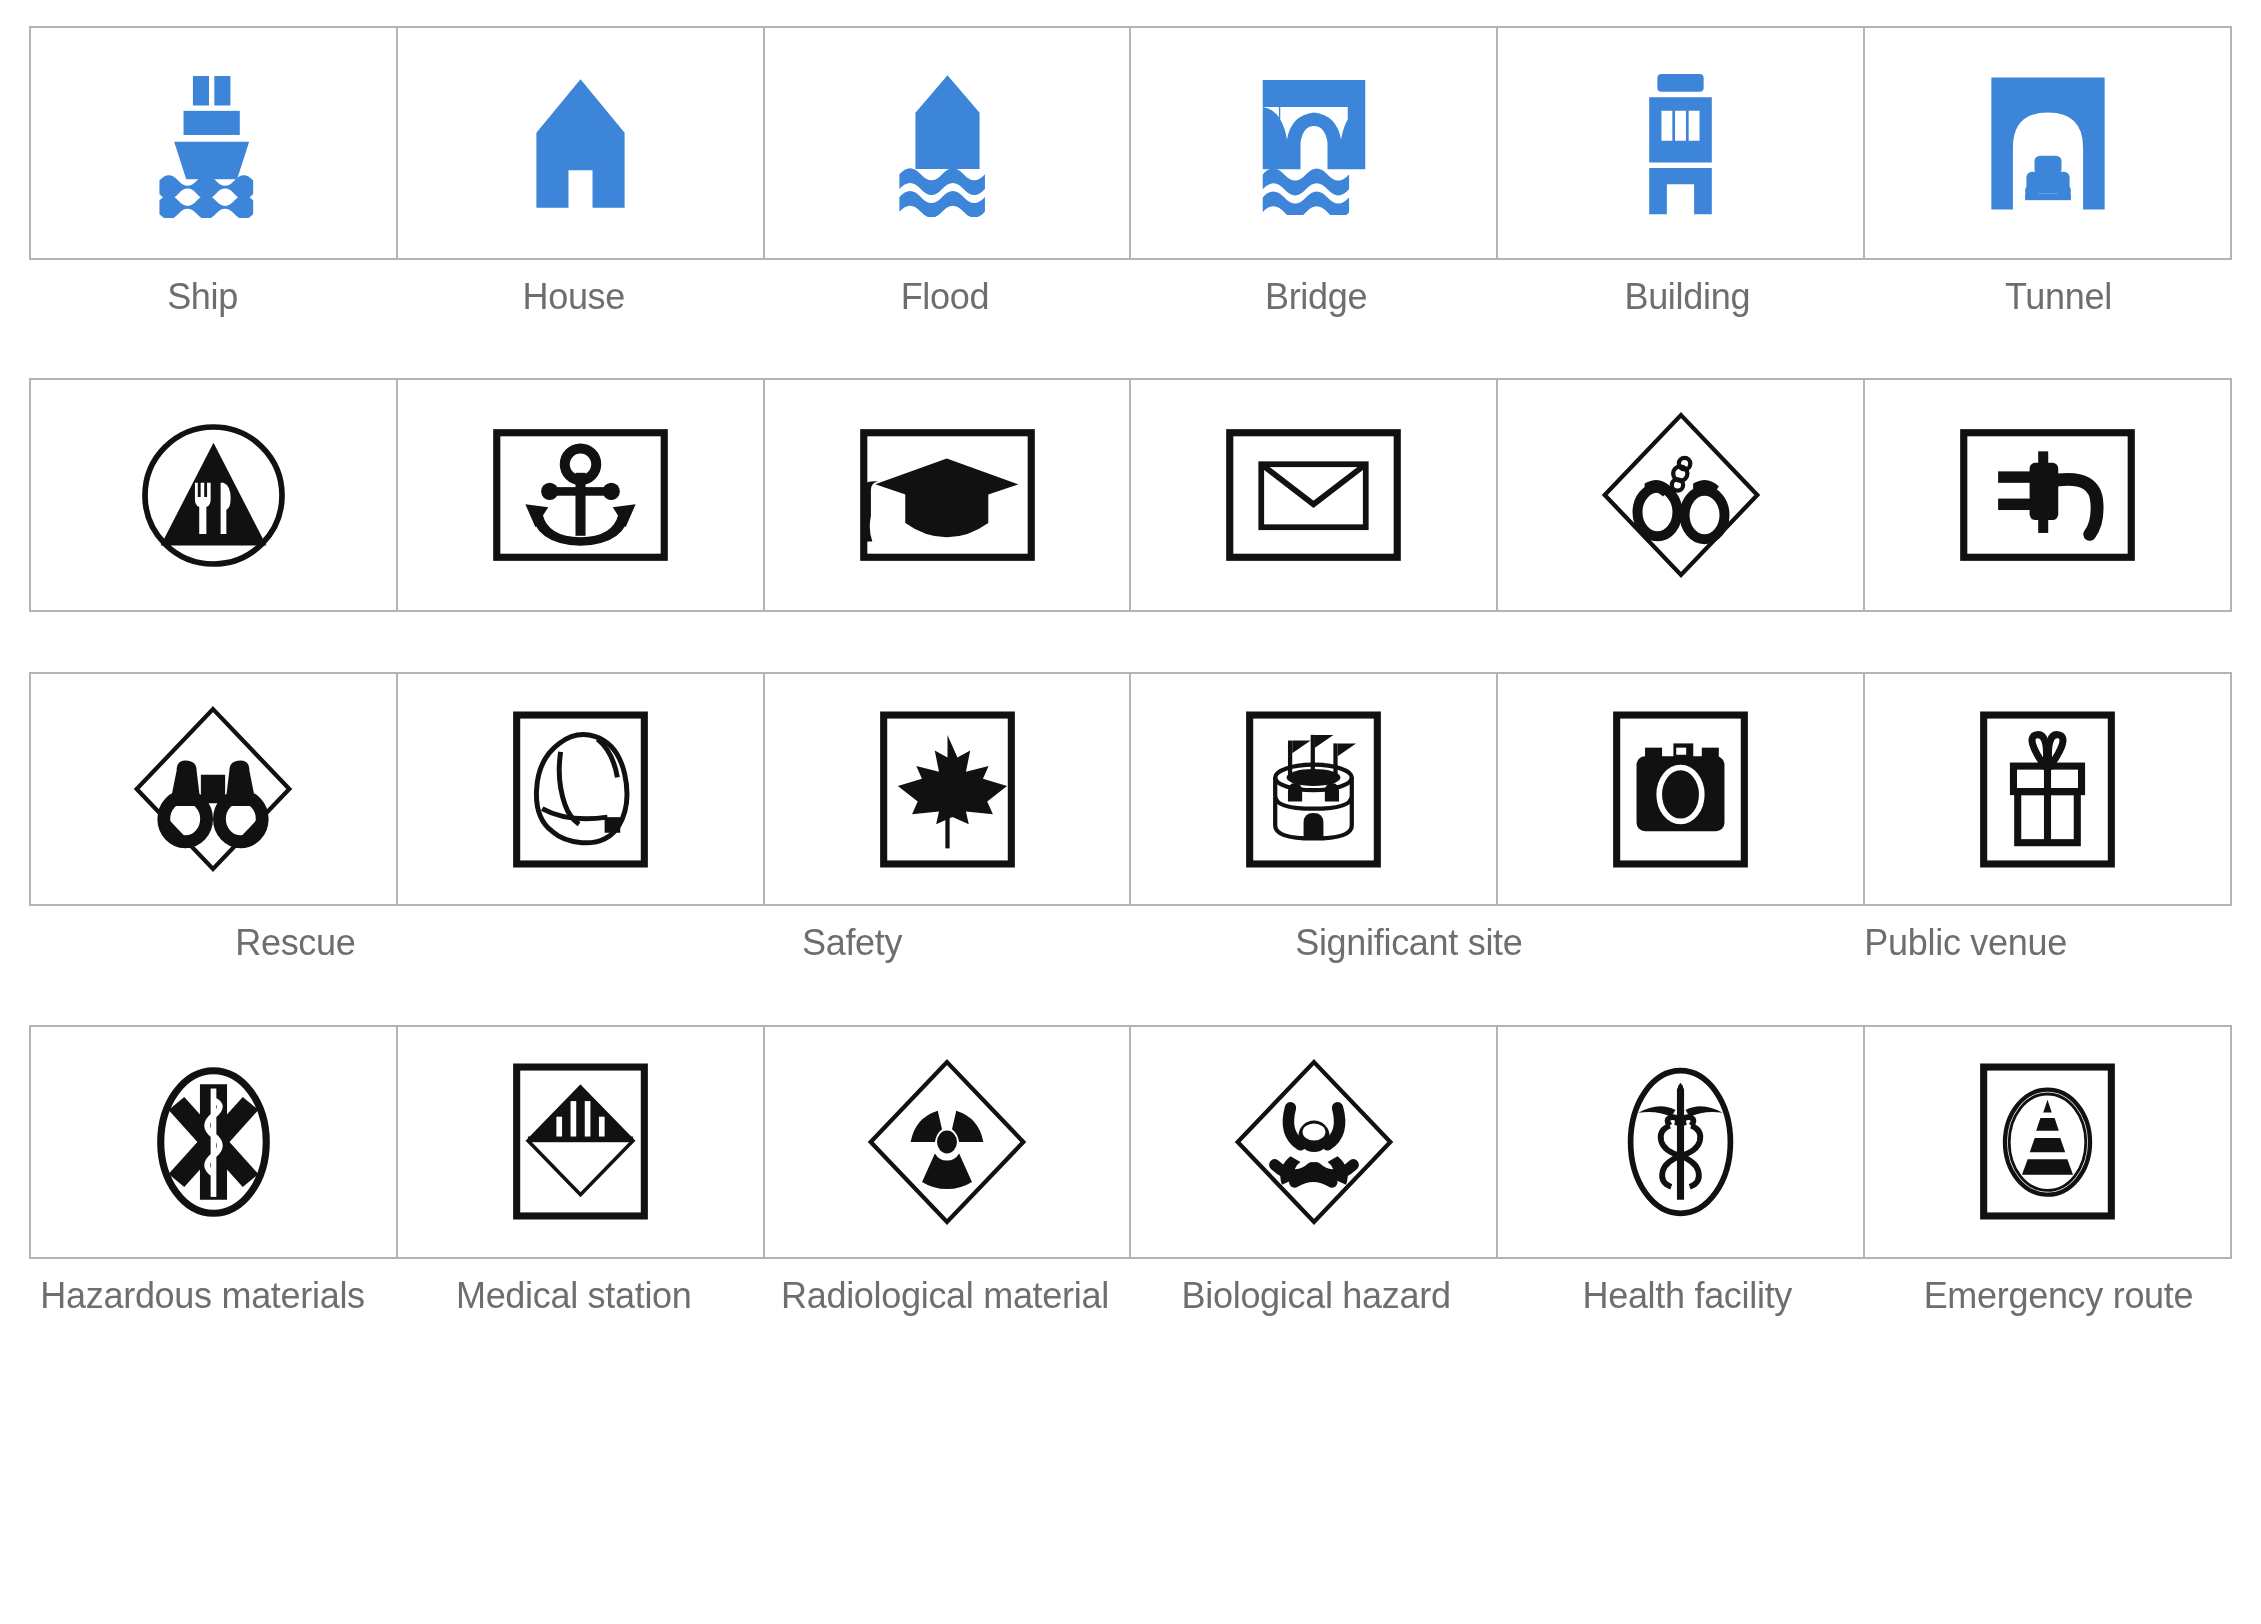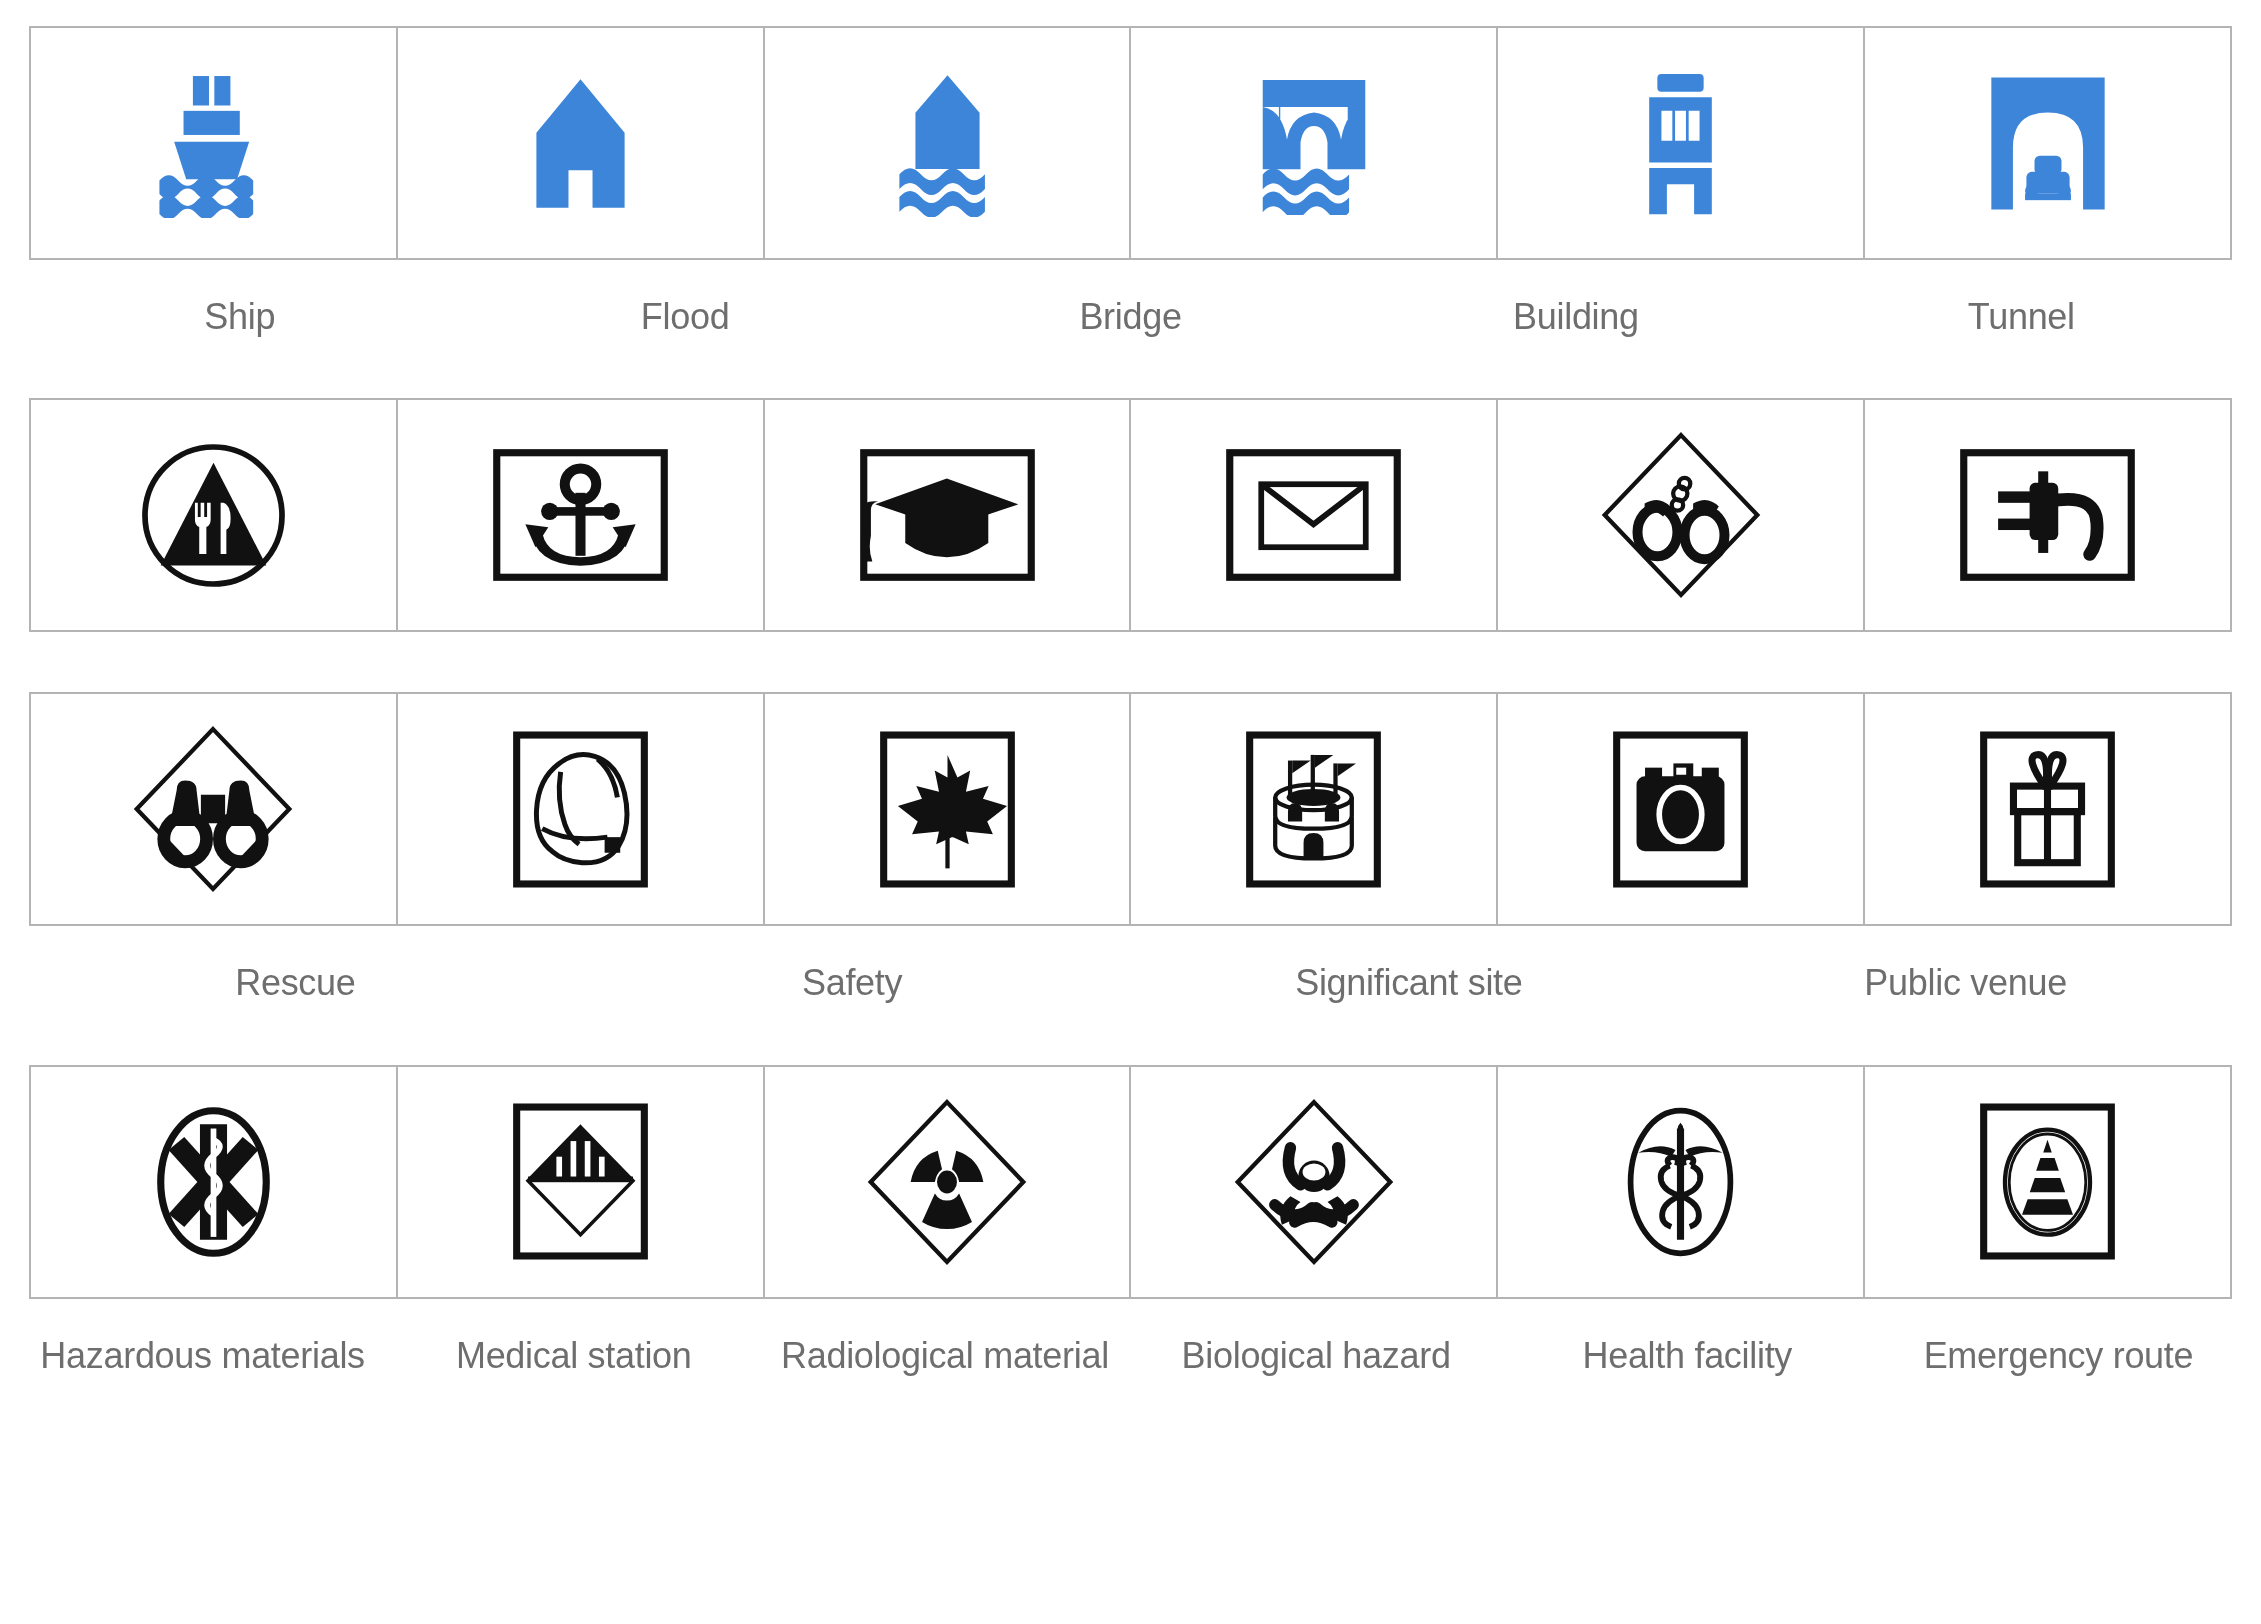--- a/index.html
+++ b/index.html
@@ -40,21 +40,21 @@
     display: flex;
     align-items: center;
     justify-content: center;
     border-right: 2.1px solid #b4b4b4;
     box-sizing: border-box;
   }
   .cell:last-child { border-right: none; }
 
   .labels {
     display: flex;
-    margin-top: 36px;
+    margin-top: 16px;
     gap: 24px;
   }
   .label-cell {
     flex: 1 1 0;
     text-align: center;
     font-size: 36px;
     line-height: 1.18;
     color: #6e6e6e;
     font-family: "Liberation Sans", sans-serif;
     letter-spacing: -0.3px;
@@ -134,20 +134,21 @@
             <circle cx="38" cy="88" r="5"></circle>
             <circle cx="62" cy="88" r="5"></circle>
             <rect x="33" y="90" width="34" height="5"></rect>
           </g>
         </svg>
       </div>
 
     </div>
     <div class="labels">
       <div class="label-cell">Ship</div>
+      <div class="label-cell">House</div>
       <div class="label-cell">Flood</div>
       <div class="label-cell">Bridge</div>
       <div class="label-cell">Building</div>
       <div class="label-cell">Tunnel</div>
     </div>
   </div>
 
   <div class="row-gap"></div>
 
   <div class="icon-row">

